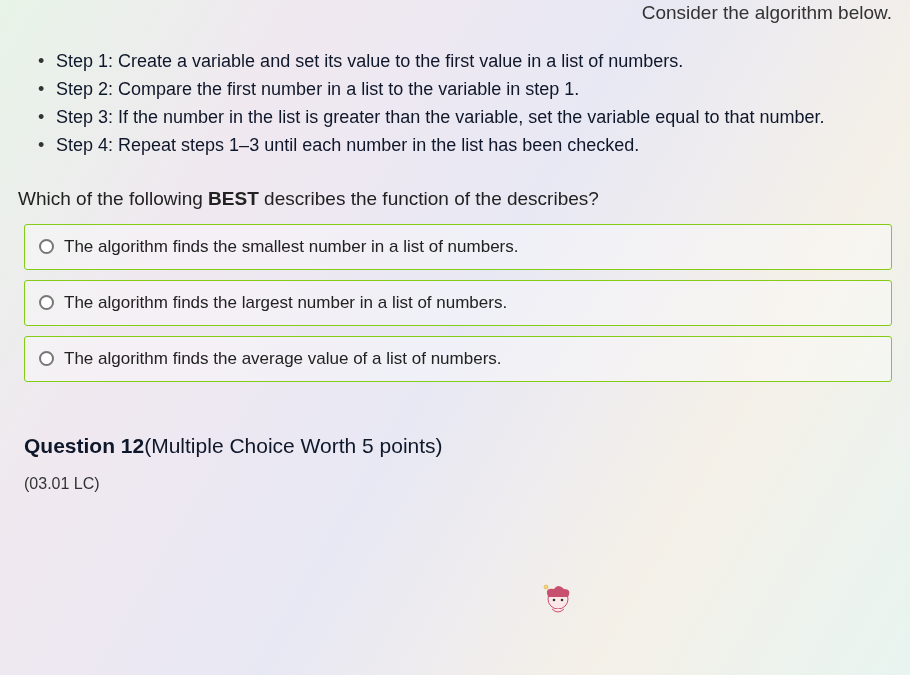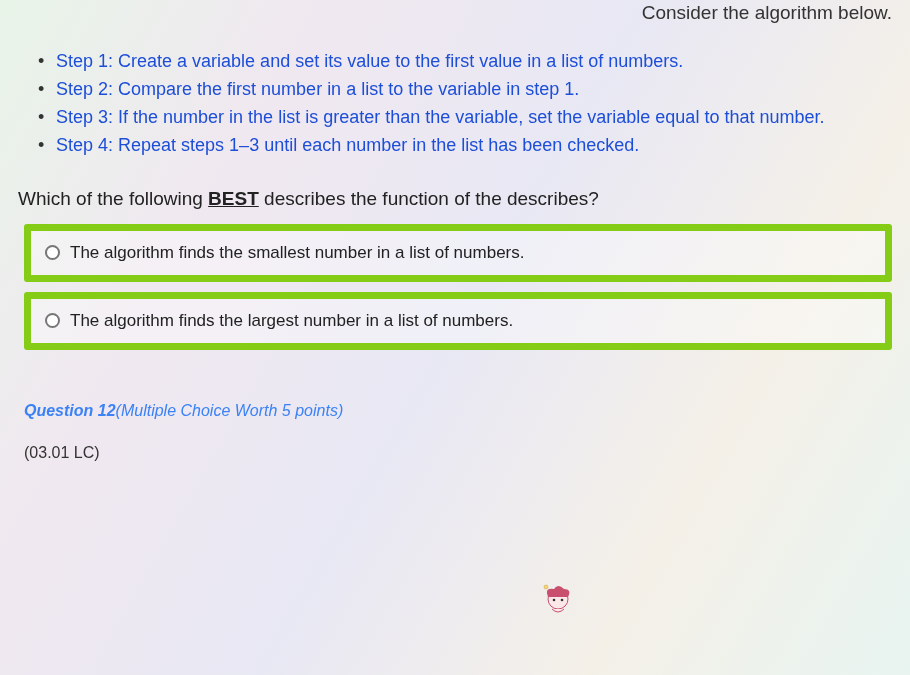--- a/index.html
+++ b/index.html
@@ -18,41 +18,41 @@
     padding-top: 2px;
     text-align: right;
   }
   .steps {
     list-style: none;
     margin-left: 20px;
     margin-bottom: 28px;
   }
   .steps li {
     font-size: 18px;
-    color: #1d4ed8;
+    color: #0f172a;
     line-height: 1.55;
     position: relative;
     padding-left: 18px;
   }
   .steps li::before {
     content: "•";
     position: absolute;
     left: 0;
     color: #333;
     font-size: 18px;
   }
   .question {
     font-size: 19px;
     color: #222;
     margin-bottom: 14px;
   }
-  .question b { font-weight: bold; text-decoration: underline; }
+  .question b { font-weight: bold; }
   .options { margin-left: 6px; }
   .option {
-    border: 7px solid #84cc16;
+    border: 1px solid #84cc16;
     background: rgba(255,255,255,0.35);
     border-radius: 3px;
     padding: 12px 14px;
     margin-bottom: 10px;
     display: flex;
     align-items: center;
     gap: 10px;
     cursor: pointer;
   }
   .radio {
@@ -60,23 +60,23 @@
     border: 2px solid #777;
     border-radius: 50%;
     flex: 0 0 auto;
     background: #fff;
   }
   .option-text { font-size: 17px; color: #222; }
   .footer {
     margin-top: 42px;
     padding: 10px 6px 0 6px;
   }
-  .qnum { font-size: 16px; color: #3b82f6; font-style: italic; }
+  .qnum { font-size: 21px; color: #0f172a; }
   .qnum b { font-weight: bold; }
-  .qcode { font-size: 16px; color: #333; margin-top: 24px; }
+  .qcode { font-size: 16px; color: #333; margin-top: 17px; }
   .sticker {
     position: absolute;
     right: 330px;
     bottom: 52px;
     width: 44px; height: 44px;
   }
   .sticker svg { width: 100%; height: 100%; }
 </style>
 </head>
 <body>
@@ -96,20 +96,24 @@
 
 <div class="options">
   <div class="option">
     <span class="radio"></span>
     <span class="option-text">The algorithm finds the smallest number in a list of numbers.</span>
   </div>
   <div class="option">
     <span class="radio"></span>
     <span class="option-text">The algorithm finds the largest number in a list of numbers.</span>
   </div>
+  <div class="option">
+    <span class="radio"></span>
+    <span class="option-text">The algorithm finds the average value of a list of numbers.</span>
+  </div>
 </div>
 
 <div class="sticker">
   <svg viewBox="0 0 44 44">
     <circle cx="22" cy="20" r="10" fill="#fce8e8" stroke="#c94f6f" stroke-width="1"></circle>
     <path d="M12 18 Q8 8 18 10 Q22 4 28 10 Q36 10 32 18" fill="#c94f6f"></path>
     <circle cx="18" cy="21" r="1.3" fill="#333"></circle>
     <circle cx="26" cy="21" r="1.3" fill="#333"></circle>
     <circle cx="10" cy="8" r="2" fill="#f7d774" stroke="#c9a23f" stroke-width="0.5"></circle>
     <path d="M16 30 Q22 36 28 30" fill="#fce8e8" stroke="#c94f6f" stroke-width="1"></path>

